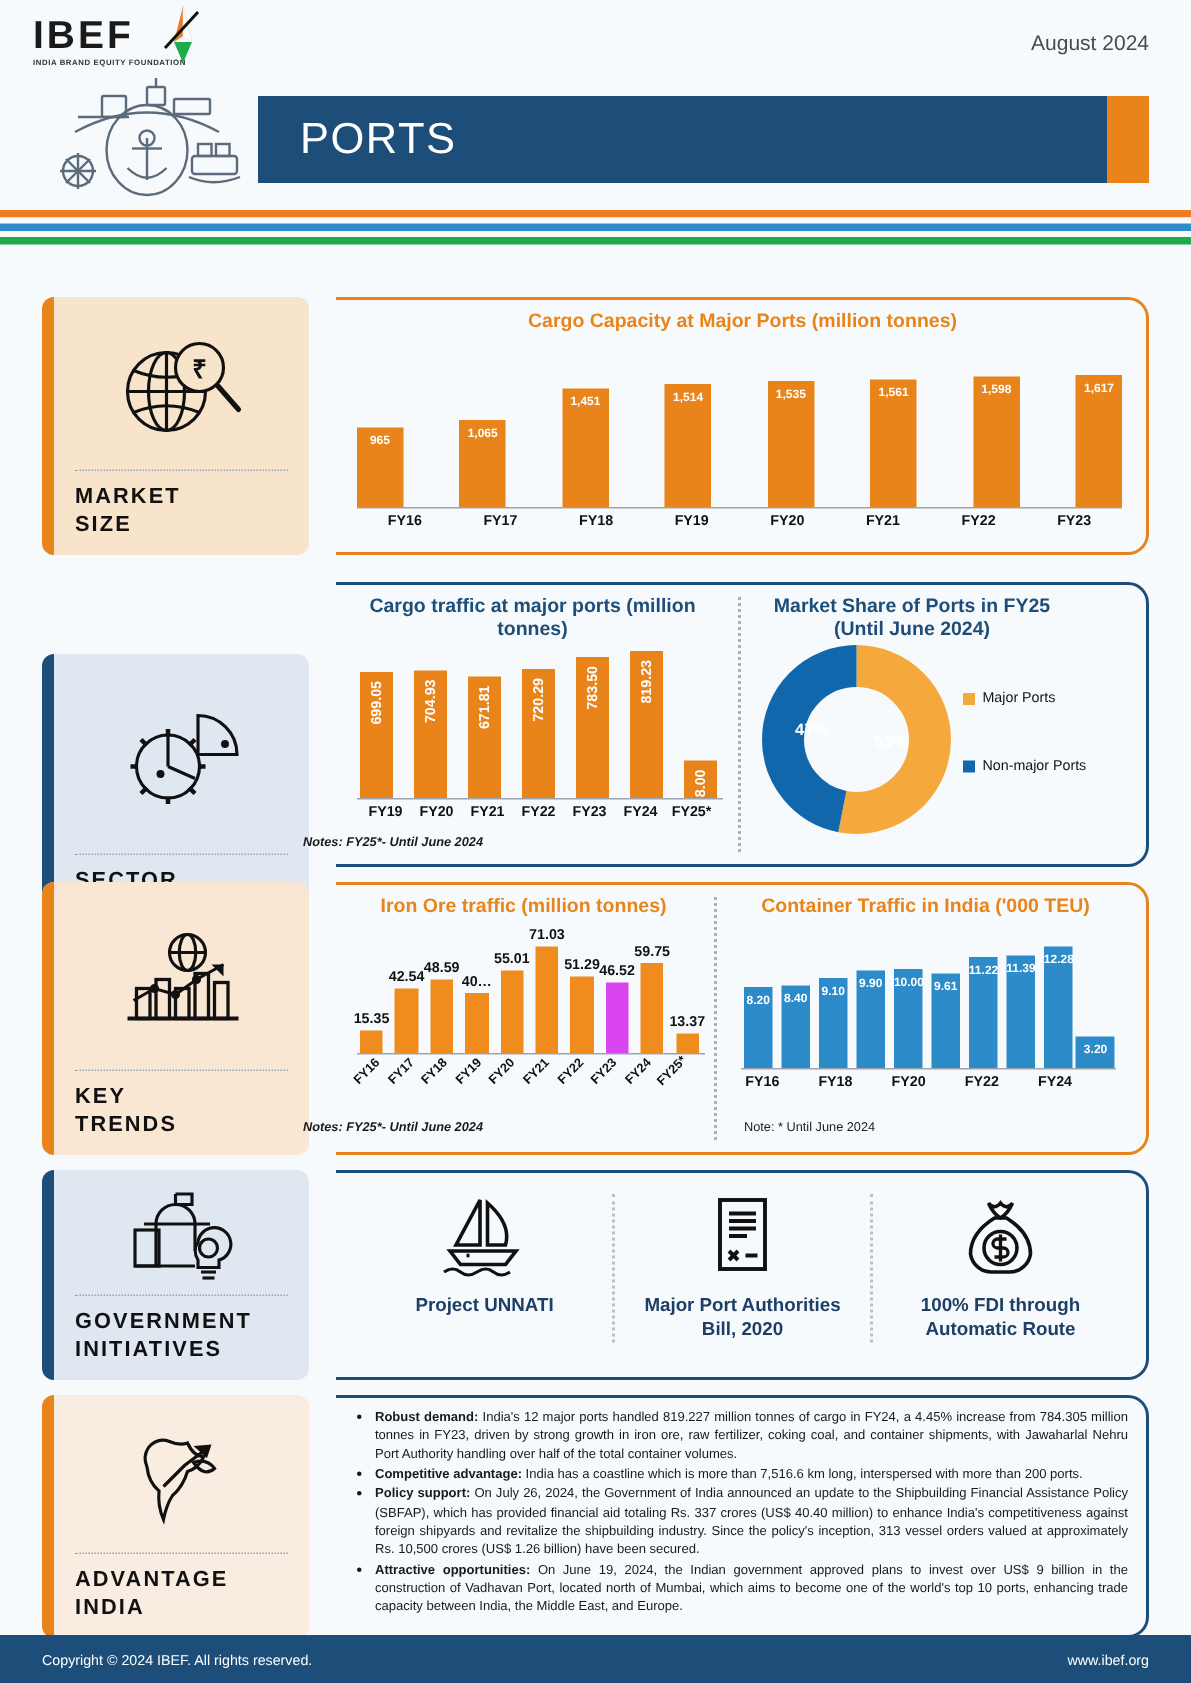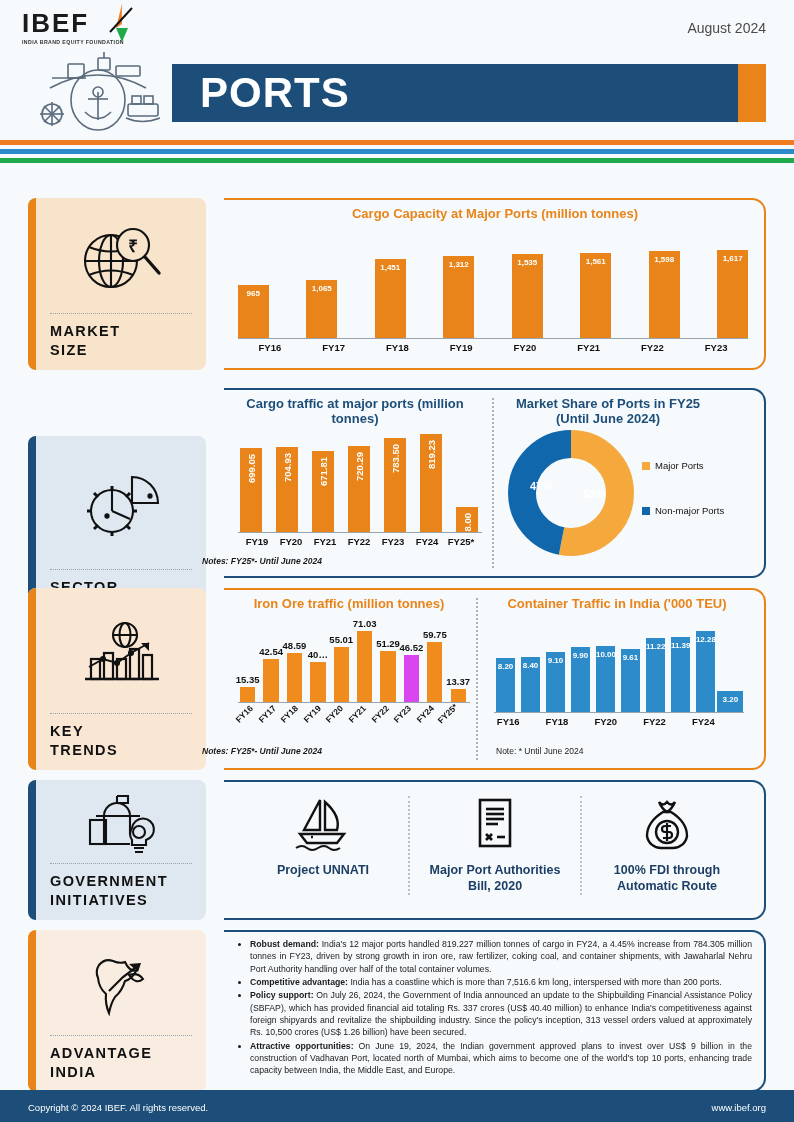--- a/index.html
+++ b/index.html
@@ -12,21 +12,21 @@
   }
   
   .header { position:relative; height:140px; background:#f7fafc;padding-left:40px; }
   .logo-block { position:absolute; left:22px; top:10px; width:150px; }
   .logo-ibef { font-family:"Liberation Sans", sans-serif; font-weight:bold; font-size:26px; letter-spacing:2px; color:#1a1a1a; line-height:1; }
   .logo-sub { font-size:5.2px; letter-spacing:0.4px; color:#333; margin-top:3px; font-weight:bold;}
   .logo-flag { position:absolute; left:92px; top:2px; }
   .date-label { position:absolute; right:28px; top:20px; font-size:14px; color:#4a4a4a; }
   .title-bar { position:absolute; left:172px; top:64px; width:594px; height:58px; background:#1d4e79; display:flex; align-items:center; }
   .title-bar .accent { position:absolute; right:0; top:0; width:28px; height:100%; background:#e8841a; }
-  .title-text { color:#fff; font-size:42px; font-weight:bold; letter-spacing:1px; padding-left:28px; }
+  .title-text { color:#fff; font-size:29px; font-weight:normal; letter-spacing:1px; padding-left:28px; }
   .port-emblem { position:absolute; left:28px; top:52px; }
   .stripes { position:absolute; left:0; top:140px; width:100%; }
   .stripe { height:5px; width:100%; }
   .stripe.gap { height:4px; background:#f7fafc; }
   .sec { position:absolute; left:28px; }
   .tile { position:absolute; left:0; top:0; width:178px; border-radius:8px; overflow:hidden; }
   .tile .bar { position:absolute; left:0; top:0; width:8px; height:100%; }
   .tile .inner { padding:12px 14px 10px 22px; height:100%; display:flex; flex-direction:column; }
   .tile .icon-wrap { flex:1; display:flex; align-items:center; justify-content:center; }
   .tile .divider { border-top:1px dotted #9aa4ae; margin:4px 0 8px 0; }
@@ -164,21 +164,21 @@
             <div class="blabel-in">1,065</div>
           </div>
         </div>
         <div class="bcol" style="width: 6%; height: 100%;">
           <div class="bfill" style="height: 80.6111%; background: rgb(232, 132, 26);">
             <div class="blabel-in">1,451</div>
           </div>
         </div>
         <div class="bcol" style="width: 6%; height: 100%;">
           <div class="bfill" style="height: 84.1111%; background: rgb(232, 132, 26);">
-            <div class="blabel-in">1,312</div>
+            <div class="blabel-in">1,514</div>
           </div>
         </div>
         <div class="bcol" style="width: 6%; height: 100%;">
           <div class="bfill" style="height: 85.2778%; background: rgb(232, 132, 26);">
             <div class="blabel-in">1,535</div>
           </div>
         </div>
         <div class="bcol" style="width: 6%; height: 100%;">
           <div class="bfill" style="height: 86.7222%; background: rgb(232, 132, 26);">
             <div class="blabel-in">1,561</div>

